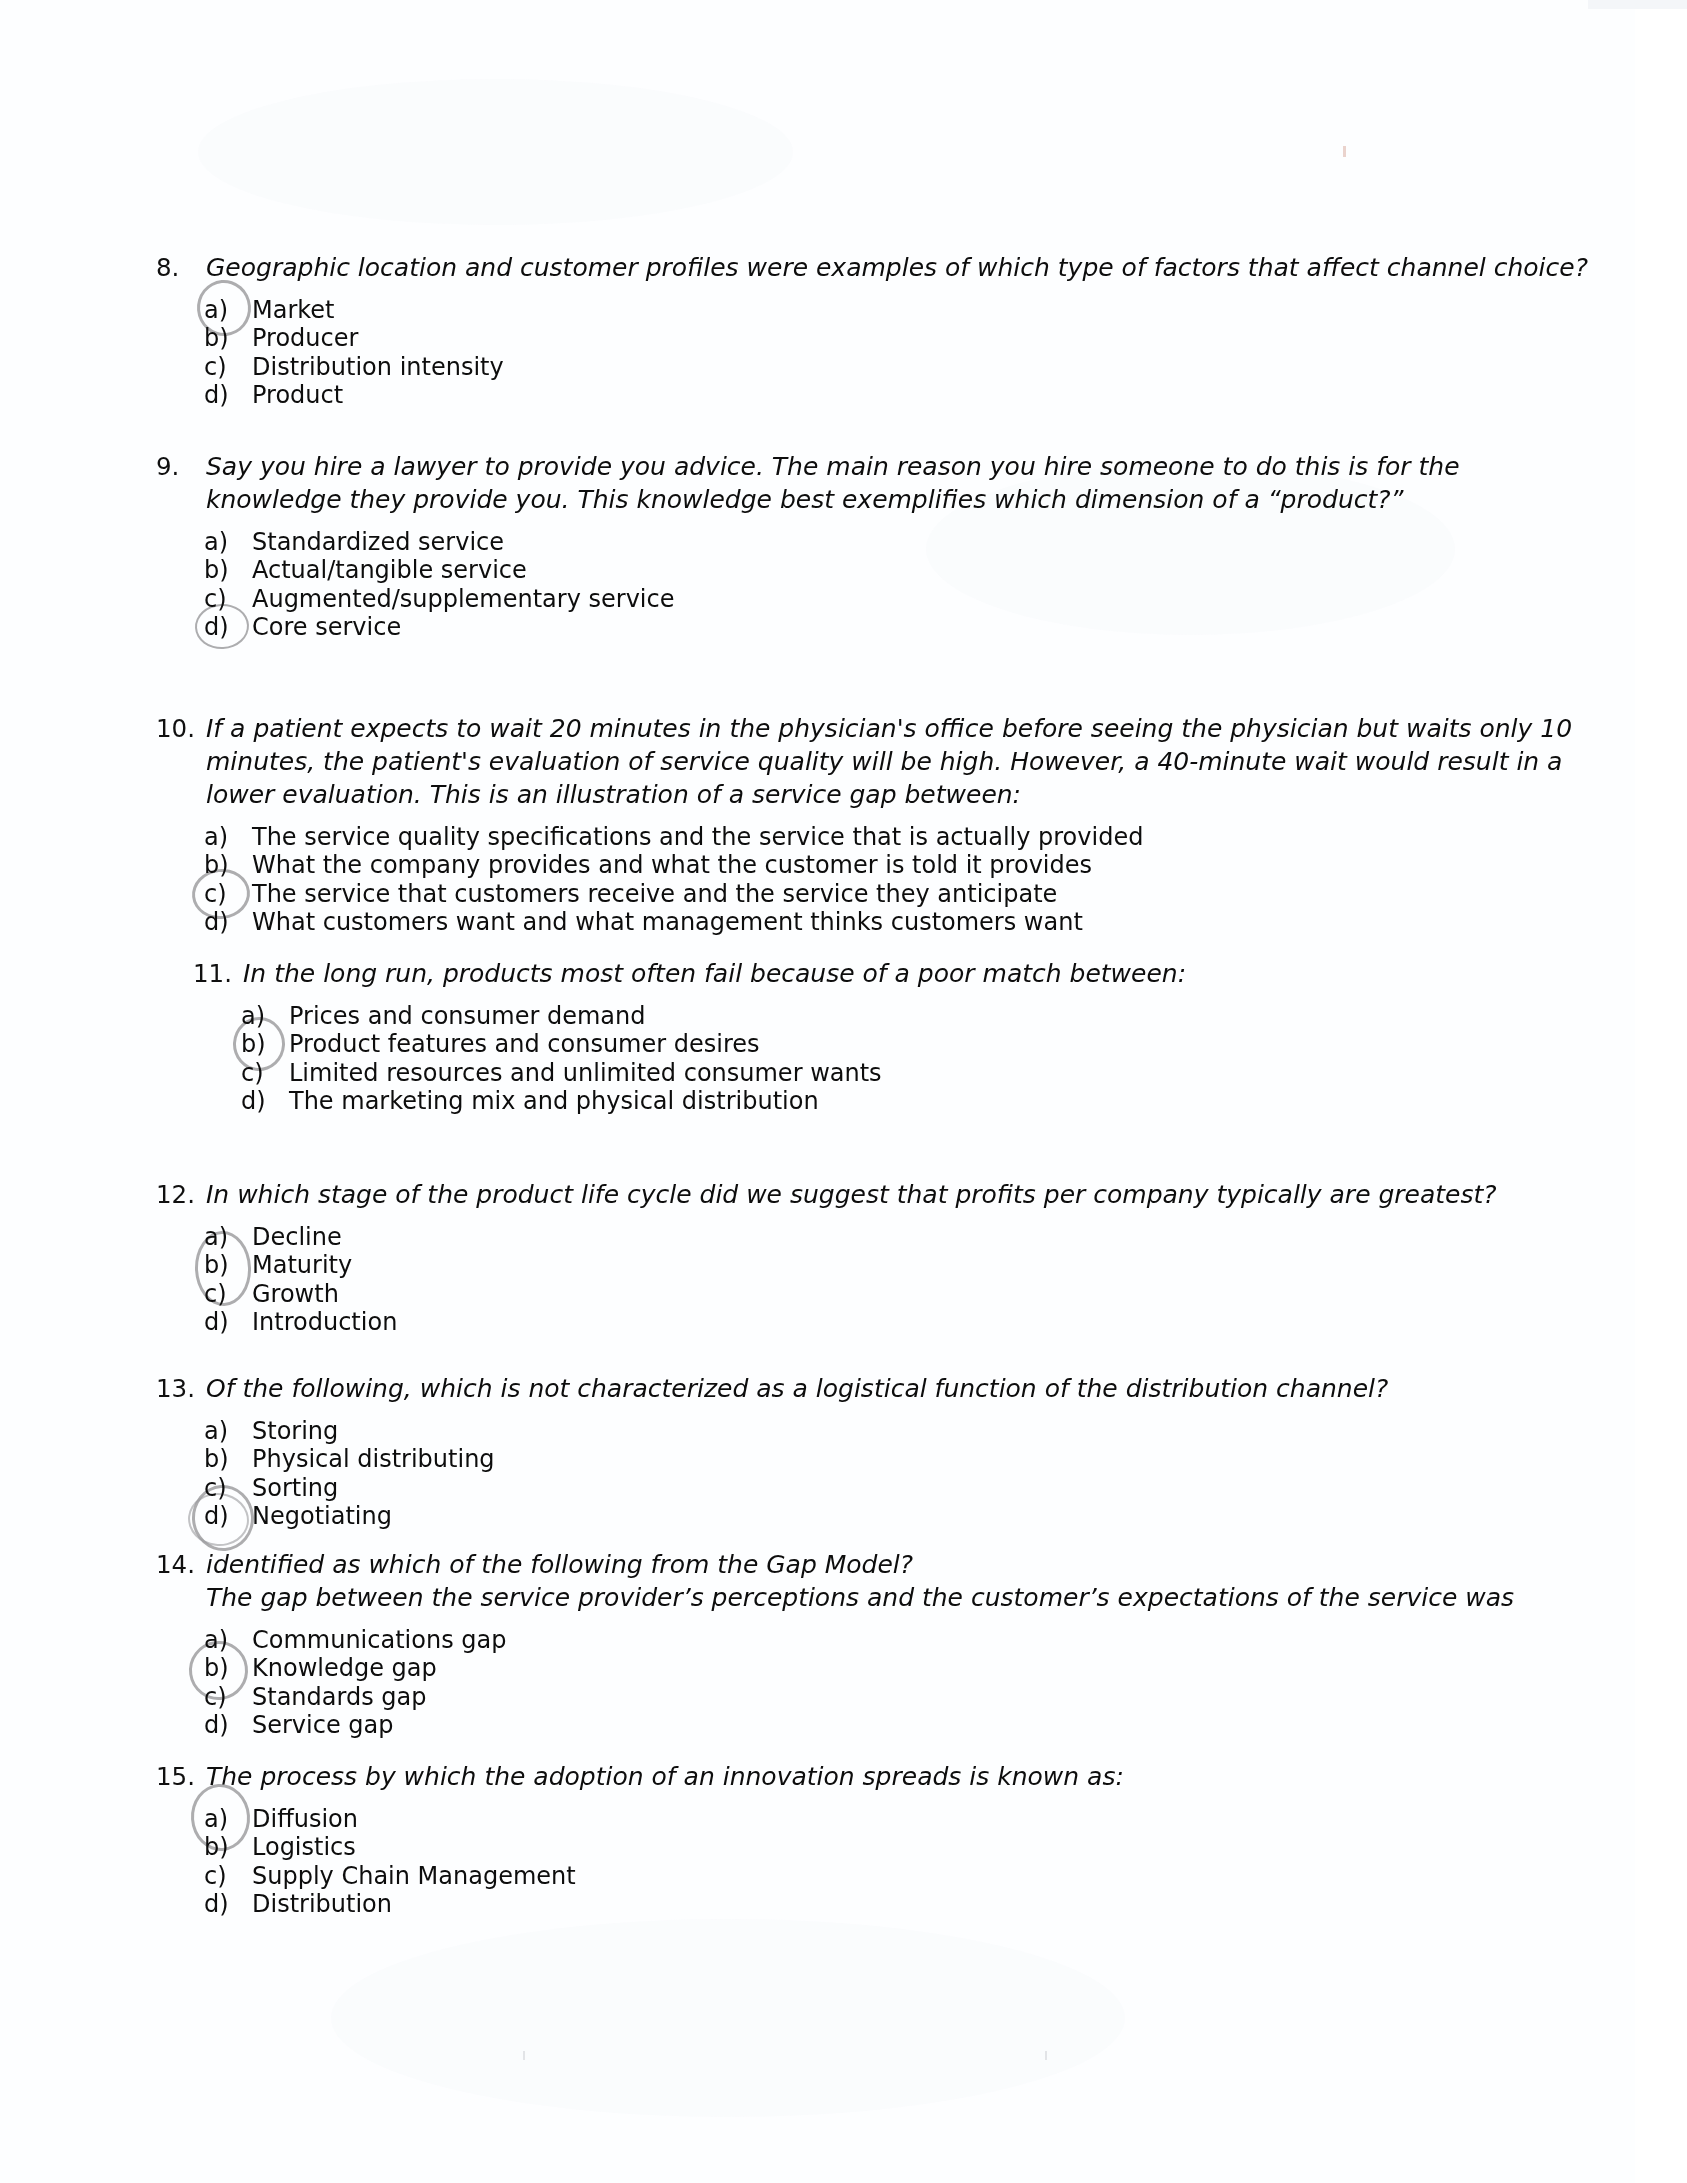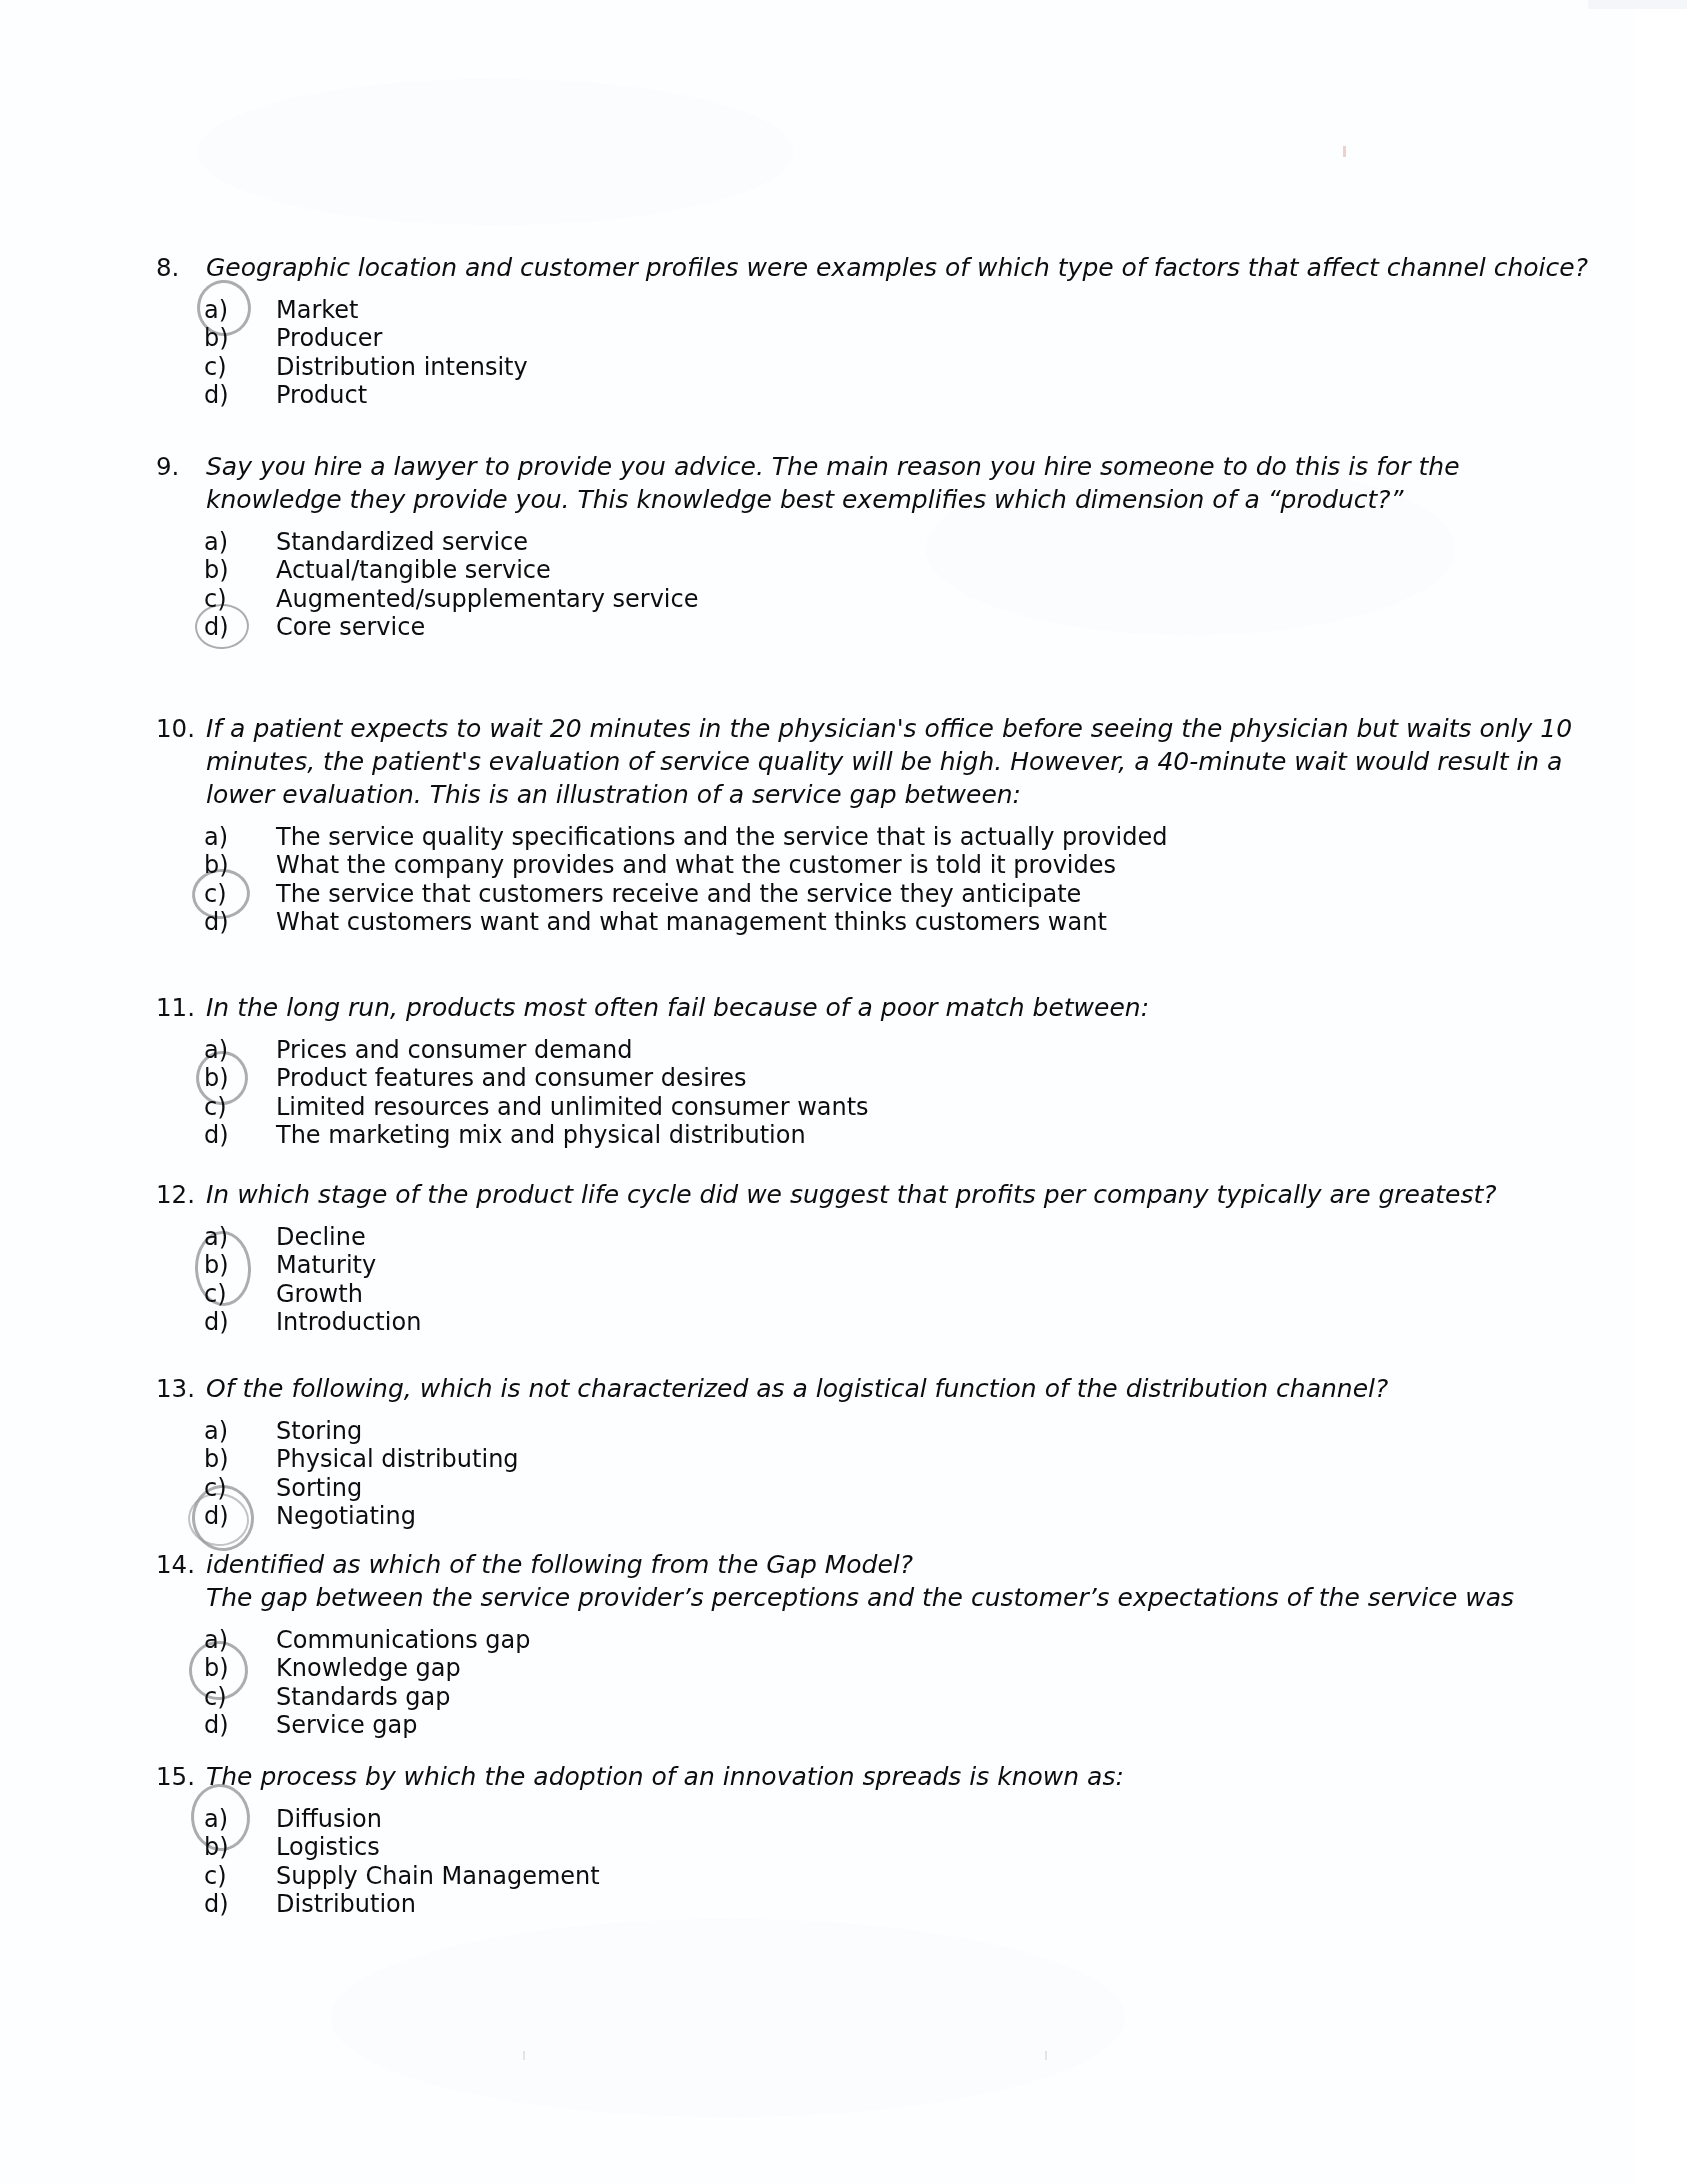--- a/index.html
+++ b/index.html
@@ -99,21 +99,20 @@
   }
   .opt-letter {
     width: 48px;
     flex: 0 0 48px;
     position: relative;
     z-index: 2;
   }
   .opt-label {
     flex: 1 1 auto;
     white-space: nowrap;
-    padding-left: 24px;
   }
   
   .pencil {
     position: absolute;
     z-index: 1;
     border: 3.3px solid #9b9b9e;
     border-radius: 50%;
     pointer-events: none;
     opacity: .82;
   }
@@ -225,21 +224,21 @@
             <span class="opt-letter">c)</span>
             <span class="opt-label">The service that customers receive and the service they anticipate</span>
             <span class="pencil p-c10"></span>
           </div>
           <div class="opt">
             <span class="opt-letter">d)</span>
             <span class="opt-label">What customers want and what management thinks customers want</span>
           </div>
         </div>
       </div>
-      <div class="qblock" style="top: 991px;">
+      <div class="qblock" style="top: 957px; margin-left: 37px;">
         <div class="qhead">
           <div class="qnum">11.</div>
           <div class="qtext">
             <span class="ln">In the long run, products most often fail because of a poor match between:</span>
           </div>
         </div>
         <div class="options">
           <div class="opt">
             <span class="opt-letter">a)</span>
             <span class="opt-label">Prices and consumer demand</span>

